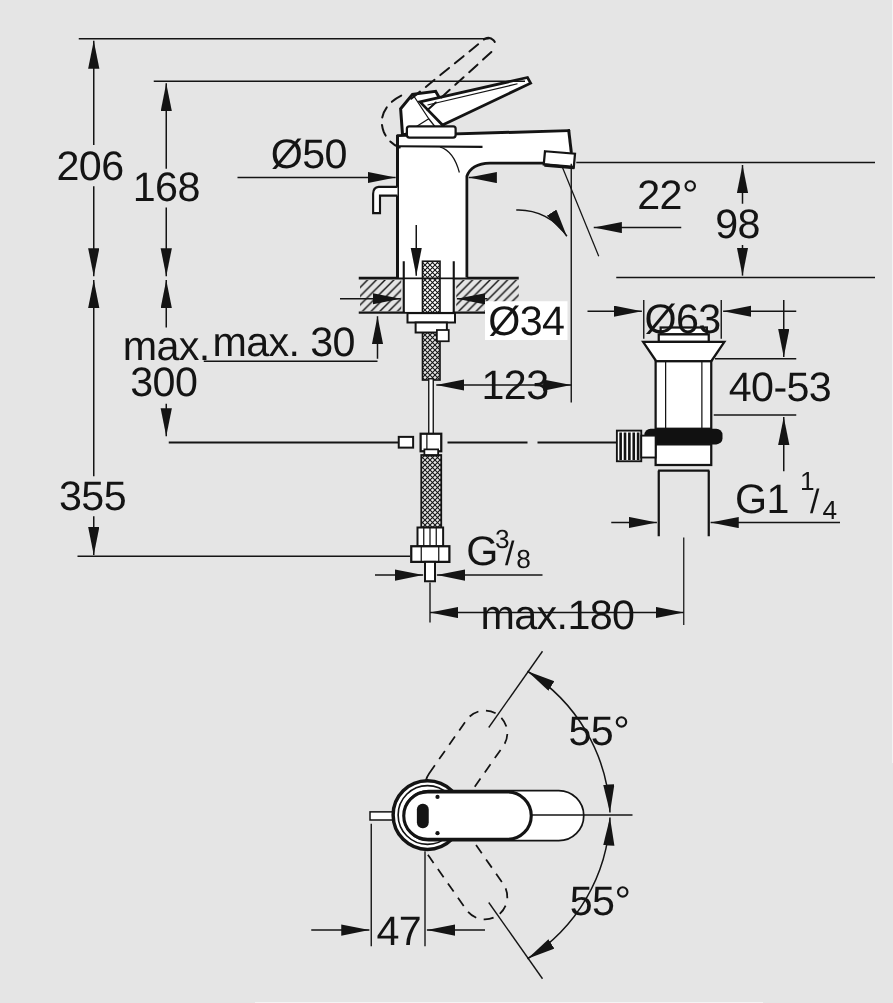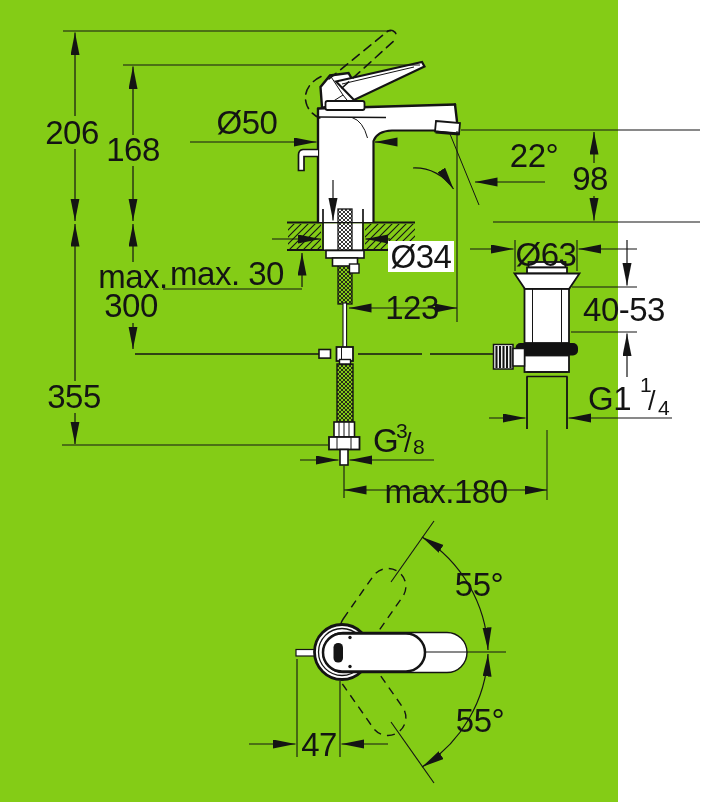--- a/index.html
+++ b/index.html
@@ -1,16 +1,16 @@
 <!DOCTYPE html>
 <html><head>
 <meta charset="utf-8">
 <style>
   html,body{margin:0;padding:0;background:#ffffff;}
-  .stage{width:618px;height:802px;position:relative;background:#84cc16;}
+  .stage{width:714px;height:802px;position:relative;background:#e5e5e5;}
   svg{display:block;}
   .dim{stroke:#141414;stroke-width:1.2;fill:none;}
   .ref{stroke:#141414;stroke-width:1.1;fill:none;}
   .out{stroke:#141414;stroke-width:2.4;fill:none;stroke-linecap:round;}
   .md{stroke:#141414;stroke-width:1.7;fill:none;}
   .thin{stroke:#141414;stroke-width:1;fill:none;}
   .wf{fill:#ffffff;}
   .dash{stroke:#141414;stroke-width:1.6;fill:none;stroke-dasharray:9 6;stroke-linecap:round;}
   .dash2{stroke:#141414;stroke-width:1.4;fill:none;stroke-dasharray:8 6;}
   .t{font-family:"Liberation Sans",sans-serif;font-size:33px;fill:#141414;letter-spacing:-0.5px;}

